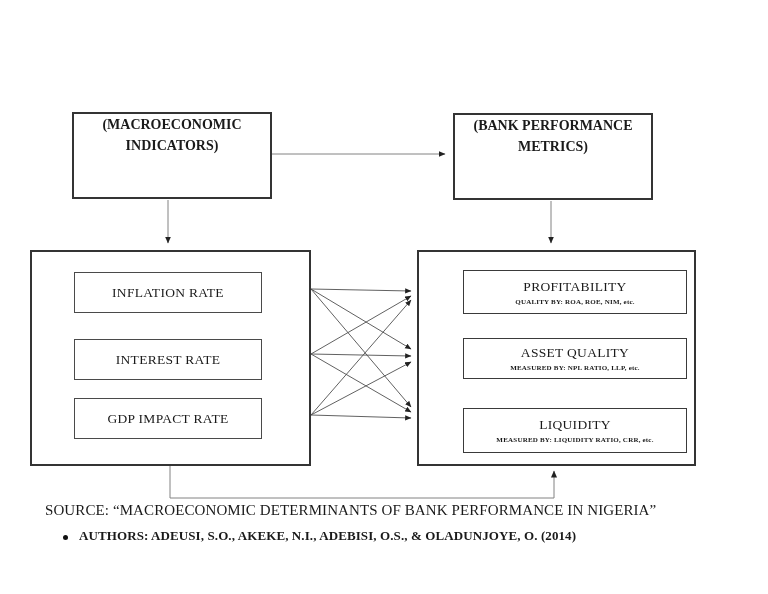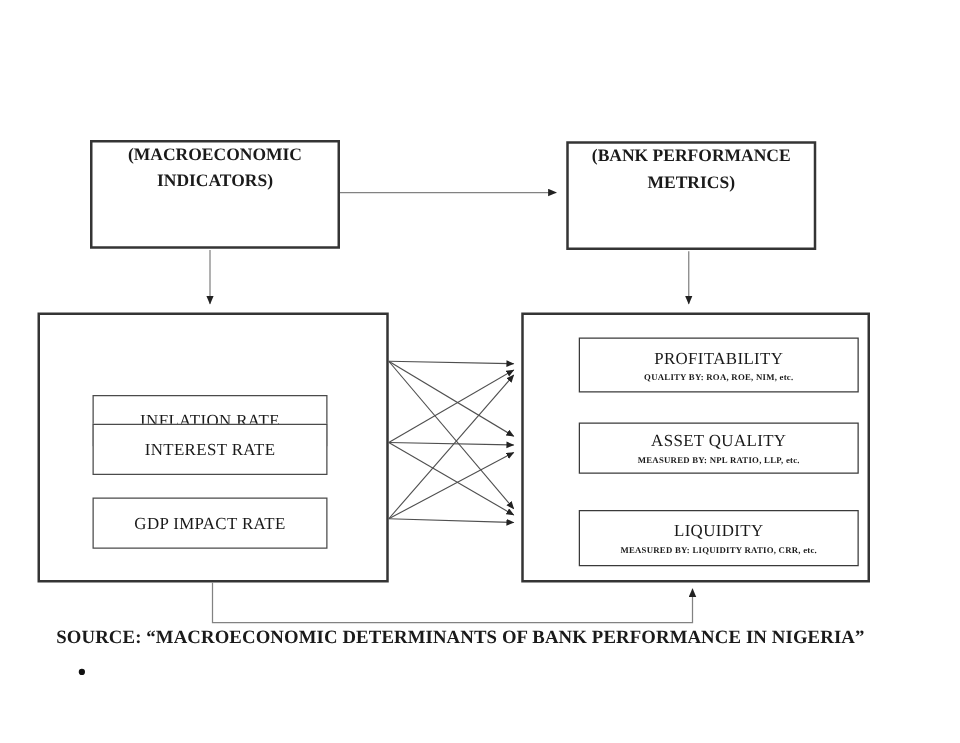--- a/index.html
+++ b/index.html
@@ -27,28 +27,28 @@
     background:#fff; box-sizing:border-box;
   }
   #panel-indicators{ left:30px; width:281px; }
   #panel-metrics{ left:417px; width:279px; }
   .item-box{
     position:absolute; border:1px solid #4a4a4a; background:#fff; box-sizing:border-box;
     display:flex; flex-direction:column; align-items:center; justify-content:center;
     text-align:center;
   }
   .indicator{ left:42px; width:188px; height:41px; font-size:13.5px; letter-spacing:.3px; }
-  #indicator-0{ top:20px;margin-top:44px; } #indicator-1{ top:87px; } #indicator-2{ top:146px; }
+  #indicator-0{ top:20px; } #indicator-1{ top:87px; } #indicator-2{ top:146px; }
   .metric{ left:44px; width:224px; font-size:13.5px; letter-spacing:.3px; border-color:#3a3a3a; }
   #metric-0{ top:18px; height:44px; } #metric-1{ top:86px; height:41px; } #metric-2{ top:145px; height:45px;margin-top:11px; }
   .measured{ font-size:7px; font-weight:bold; letter-spacing:.2px; margin-top:3px; }
   .connector-layer{ position:absolute; left:0; top:0; width:768px; height:594px; pointer-events:none; }
   .footer-source{
     position:absolute; left:45px; top:502px; width:680px;
-    font-size:15px; font-weight:bold; letter-spacing:.1px;
+    font-size:15px; font-weight:normal; letter-spacing:.1px;
   }
   .footer-authors{
     position:absolute; left:79px; top:528px; width:660px;
     font-size:13px; font-weight:bold; letter-spacing:.1px;
   }
   .bullet{
     position:absolute; left:63px; top:535px; width:5px; height:5px; border-radius:50%;
     background:#111;
   }
 </style>
@@ -113,14 +113,15 @@
     <line x1="311" y1="354" x2="411" y2="412" stroke="#4f4f4f" stroke-width="0.9" marker-end="url(#arr)"></line>
     <line x1="311" y1="415" x2="411" y2="300" stroke="#4f4f4f" stroke-width="0.9" marker-end="url(#arr)"></line>
     <line x1="311" y1="415" x2="411" y2="362" stroke="#4f4f4f" stroke-width="0.9" marker-end="url(#arr)"></line>
     <line x1="311" y1="415" x2="411" y2="418" stroke="#4f4f4f" stroke-width="0.9" marker-end="url(#arr)"></line>
 
     <path d="M170,466 L170,498 L554,498 L554,471" fill="none" stroke="#828282" stroke-width="1" marker-end="url(#arr)"></path>
   </svg>
 
   <div class="footer-source">SOURCE: “MACROECONOMIC DETERMINANTS OF BANK PERFORMANCE IN NIGERIA”</div>
   <div class="bullet"></div>
+  <div class="footer-authors">AUTHORS: ADEUSI, S.O., AKEKE, N.I., ADEBISI, O.S., &amp; OLADUNJOYE, O. (2014)</div>
 
 </div>
 
 </body></html>

